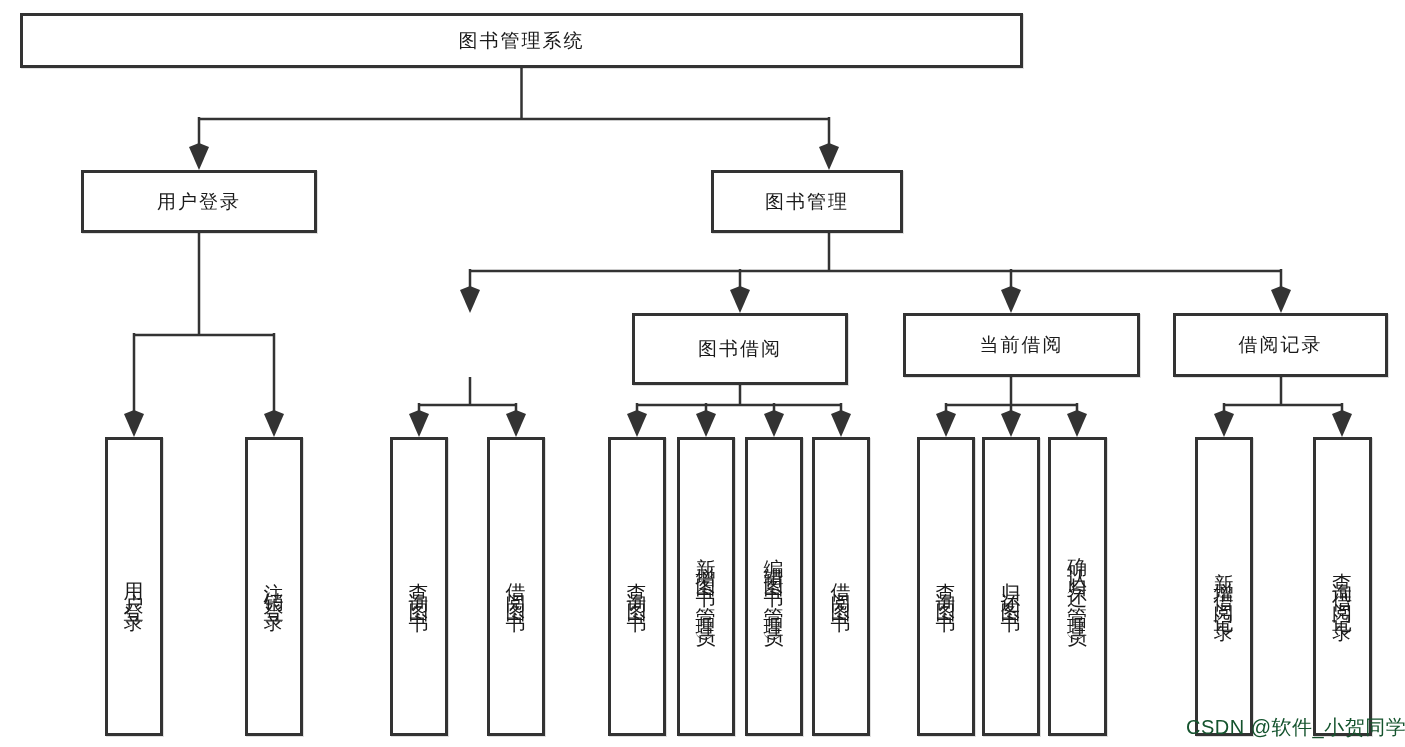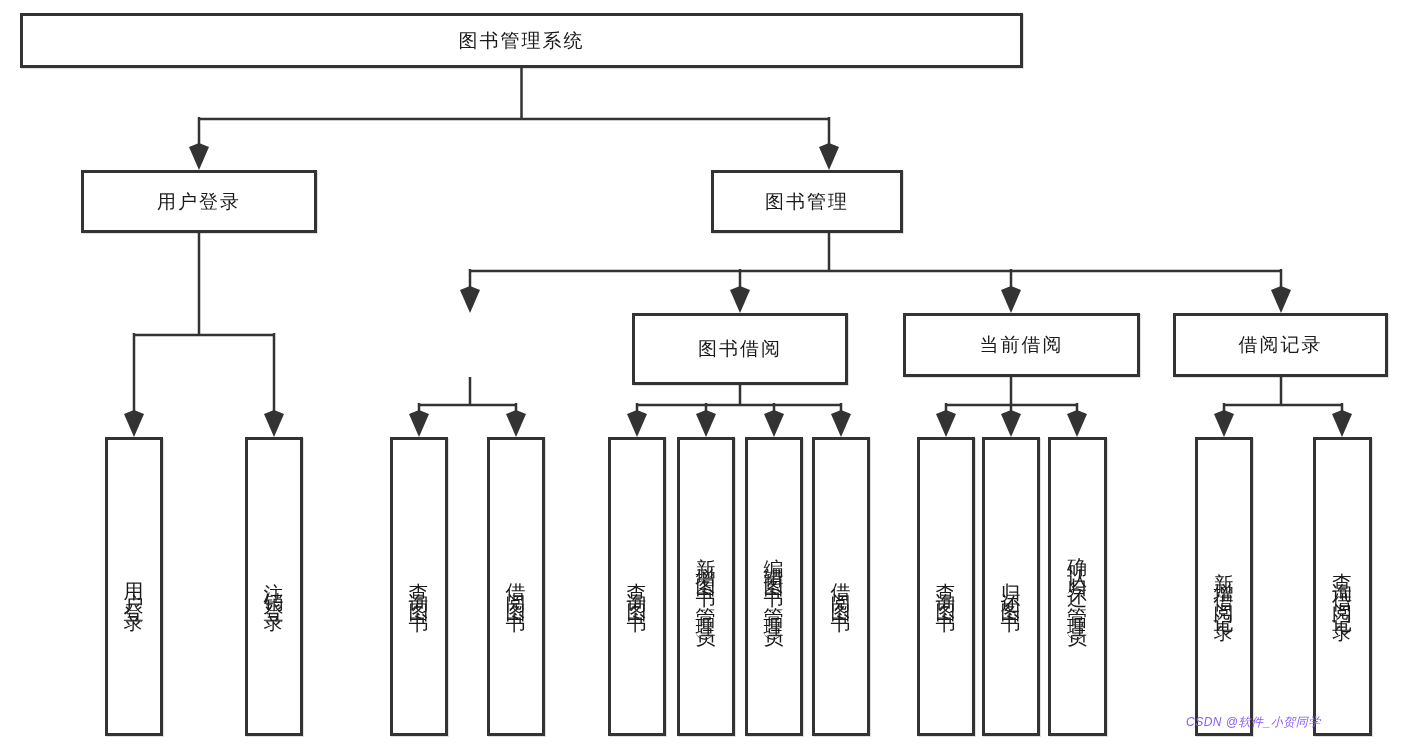--- a/index.html
+++ b/index.html
@@ -10,22 +10,22 @@
   svg.connectors{position:absolute;left:0;top:0;pointer-events:none;}
   .box{
     position:absolute;box-sizing:border-box;background:#ffffff;
     border:3px solid #333333;display:flex;align-items:center;justify-content:center;
     box-shadow:1px 1px 0 rgba(0,0,0,0.12);
   }
   .h{font-size:19px;letter-spacing:2px;white-space:nowrap;align-items:center;}
   .v{font-size:20px;}
   .v .vt{writing-mode:vertical-rl;text-orientation:mixed;letter-spacing:10px;line-height:1;}
   .watermark{
-    position:absolute;left:1186px;top:714px;font-size:12px;color:#8b5cf6;
-    letter-spacing:0.5px;white-space:nowrap;font-style:italic;
+    position:absolute;left:1186px;top:714px;font-size:20px;color:#14532d;
+    letter-spacing:0.5px;white-space:nowrap;
   }
 </style>
 </head>
 <body>
 
 <div class="canvas">
 
   <svg class="connectors" width="1405" height="747" viewBox="0 0 1405 747">
     <path fill="none" stroke="#333333" stroke-width="2.5" d="
       M521.5 66 L521.5 119

